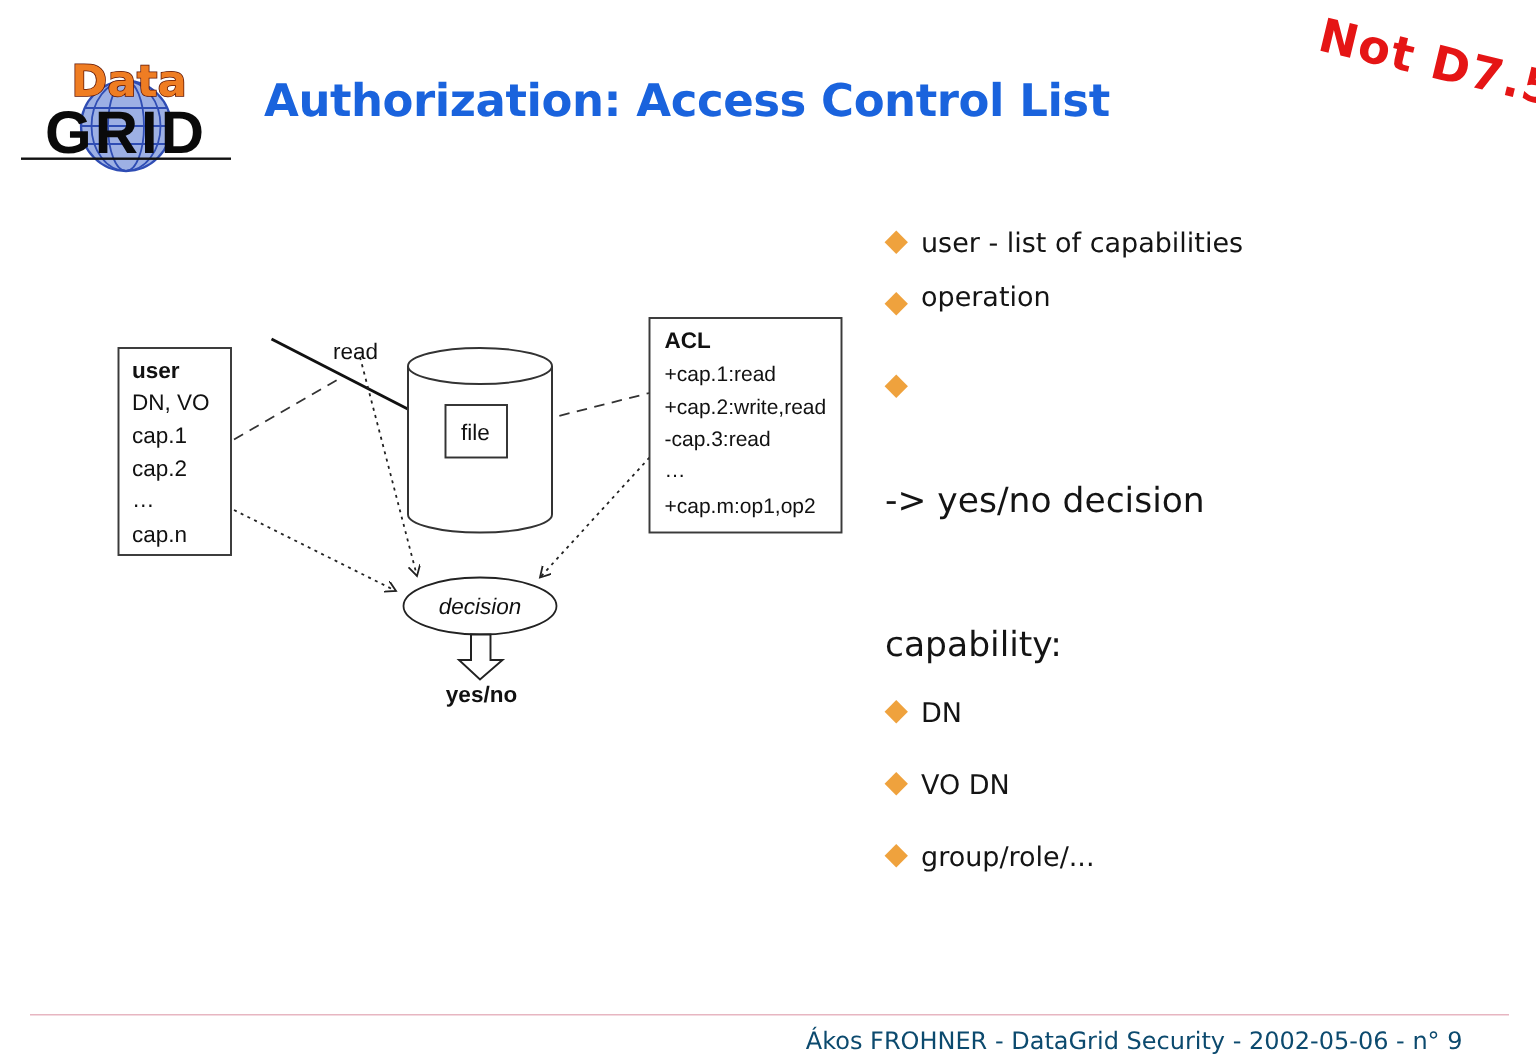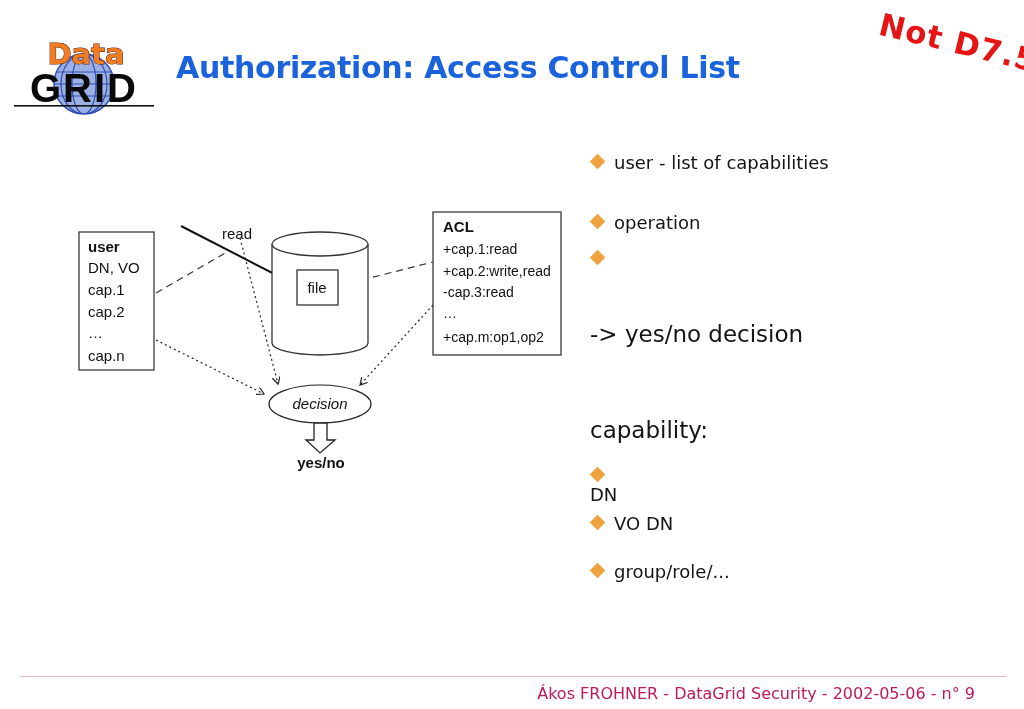--- a/index.html
+++ b/index.html
@@ -24,21 +24,21 @@
   
   .bullet-row{position:absolute;left:590px;width:400px;display:flex;align-items:flex-start;
     font-size:18px;line-height:29px;color:#141414;}
   .bullet-row .txt{display:block;}
   .diamond{flex:0 0 auto;width:11px;height:11px;background:#efa23d;
     transform:rotate(45deg);margin:8px 11px 0 2px;}
   .plain-row{position:absolute;left:590px;width:400px;font-size:23px;line-height:29px;color:#141414;}
   .wrap{width:340px;}
   
   .footer-line{position:absolute;left:20px;right:18px;top:676px;height:1px;background:#e7b6c1;}
-  .footer-text{position:absolute;right:49px;top:684px;font-size:16px;color:#be185d;white-space:nowrap;}
+  .footer-text{position:absolute;right:49px;top:684px;font-size:16px;color:#0c4a6e;white-space:nowrap;}
 </style>
 </head>
 <body>
 
 <div class="logo">
   <svg width="145" height="90" viewBox="0 0 145 90">
     <defs>
         <clipPath id="globeClip">
           <circle cx="72" cy="58" r="30"></circle>
         </clipPath>
@@ -117,31 +117,31 @@
   </g>
   <polygon points="314,423 327,423 327,440 335,440 320,453 306,440 314,440" fill="#fff" stroke="#222" stroke-width="1.3"></polygon>
   <text x="321" y="468" font-size="15" font-weight="bold" fill="#111" text-anchor="middle">yes/no</text>
 </svg>
 </div>
 
 <div class="bullet-row" style="top:148px;">
   <span class="diamond"></span>
   <span class="txt">user - list of capabilities</span>
 </div>
-<div class="bullet-row" style="top:208px;">
+<div class="bullet-row" style="top:184px;align-items:center;">
   <span class="diamond"></span>
   <span class="txt">operation</span>
 </div>
 <div class="bullet-row" style="top:244px;">
   <span class="diamond"></span>
 </div>
 <div class="plain-row" style="top:320px;">-&gt; yes/no decision</div>
 
 <div class="plain-row" style="top:416px;">capability:</div>
-<div class="bullet-row" style="top:461px;flex-direction:column;">
+<div class="bullet-row" style="top:461px;">
   <span class="diamond"></span>
   <span class="txt">DN</span>
 </div>
 <div class="bullet-row" style="top:509px;">
   <span class="diamond"></span>
   <span class="txt">VO DN</span>
 </div>
 <div class="bullet-row" style="top:557px;">
   <span class="diamond"></span>
   <span class="txt">group/role/...</span>

